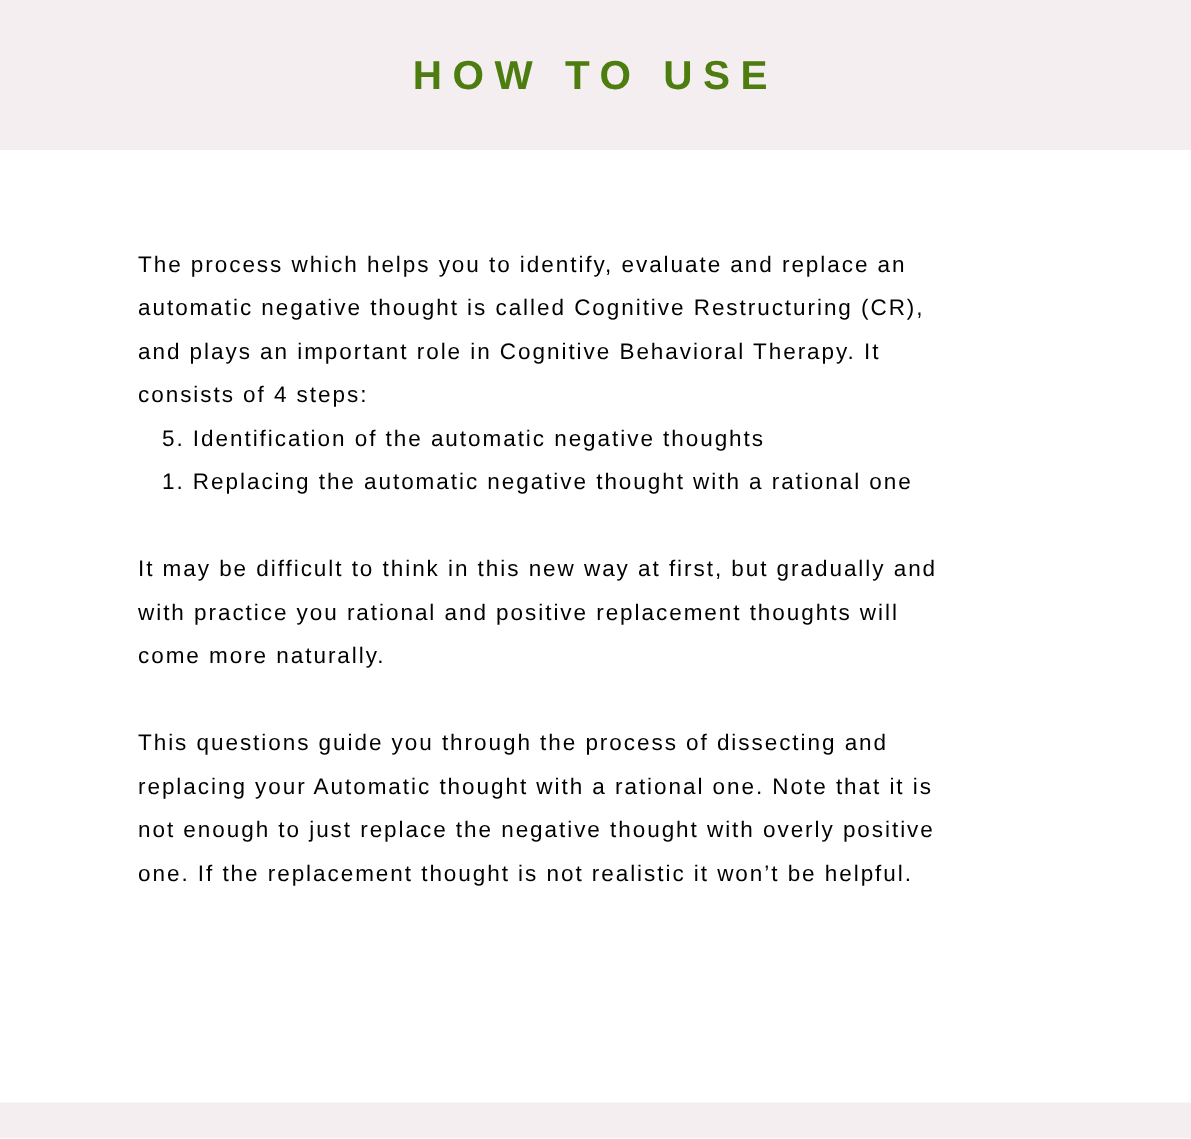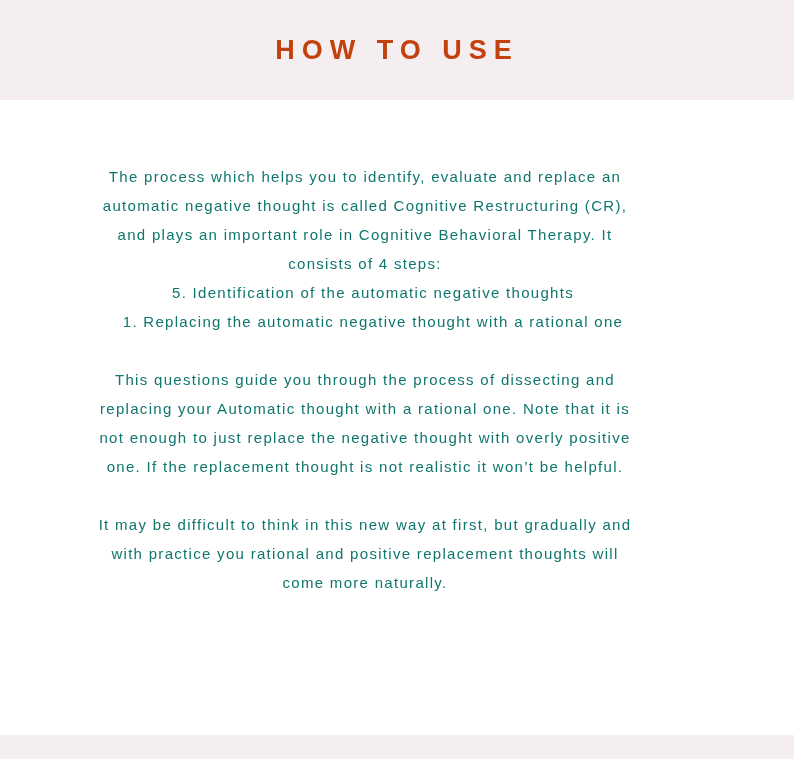--- a/index.html
+++ b/index.html
@@ -23,31 +23,30 @@
   .top-band {
     height: 100px;
     display: flex;
     align-items: center;
     justify-content: center;
   }
   .page-title {
     font-size: 27px;
     font-weight: 600;
     letter-spacing: 7px;
-    color: #c2410c;
+    color: #4d7c0f;
     text-transform: uppercase;
   }
   .content {
     padding: 62px 92px 0 92px;
-    color: #0f766e;
+    color: #000000;
     font-size: 15px;
     line-height: 29px;
     letter-spacing: 1.3px;
     max-width: 730px;
-    text-align: center;
   }
   .para {
     margin: 0 0 29px 0;
   }
   .intro {
     margin: 0;
   }
   .steps {
     margin: 0 0 29px 0;
   }
@@ -72,21 +71,21 @@
 
   <main class="content">
 
     <p class="para intro">The process which helps you to identify, evaluate and replace an automatic negative thought is called Cognitive Restructuring (CR), and plays an important role in Cognitive Behavioral Therapy. It consists of 4 steps:</p>
 
     <div class="steps">
       <div class="step">5. Identification of the automatic negative thoughts</div>
       <div class="step">1. Replacing the automatic negative thought with a rational one</div>
     </div>
 
+    <p class="para">It may be difficult to think in this new way at first, but gradually and with practice you rational and positive replacement thoughts will come more naturally.</p>
+
     <p class="para">This questions guide you through the process of dissecting and replacing your Automatic thought with a rational  one. Note that it is not enough to just replace the negative thought with overly pos­itive one. If the replacement thought is not realistic it won’t be helpful.</p>
-
-    <p class="para">It may be difficult to think in this new way at first, but gradually and with practice you rational and positive replacement thoughts will come more naturally.</p>
 
   </main>
 
   <footer class="band bottom-band"></footer>
 
 </div>
 
 </body></html>

